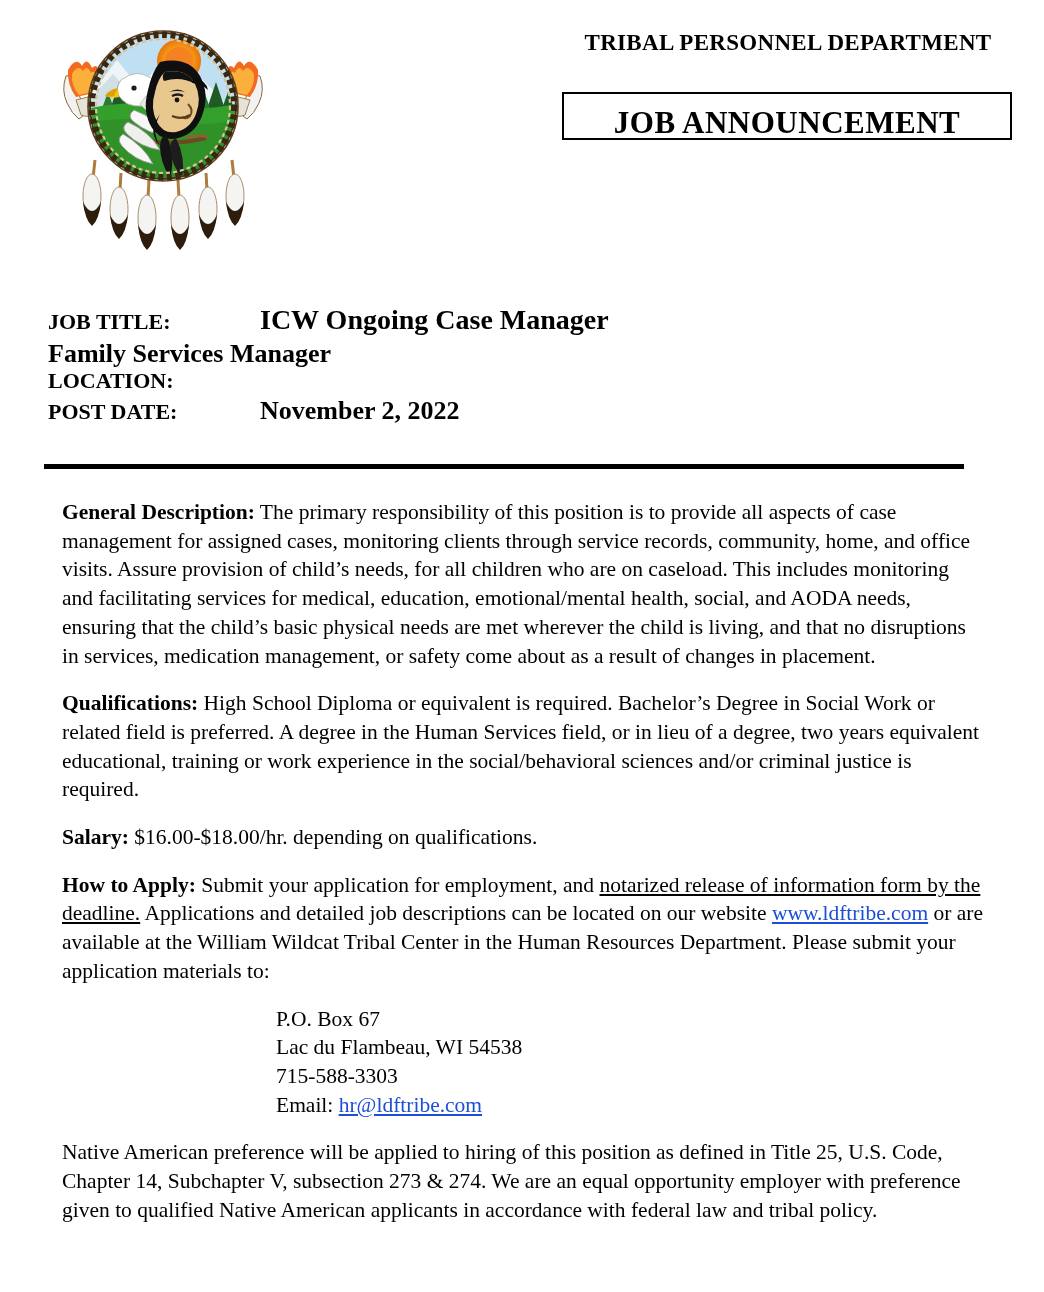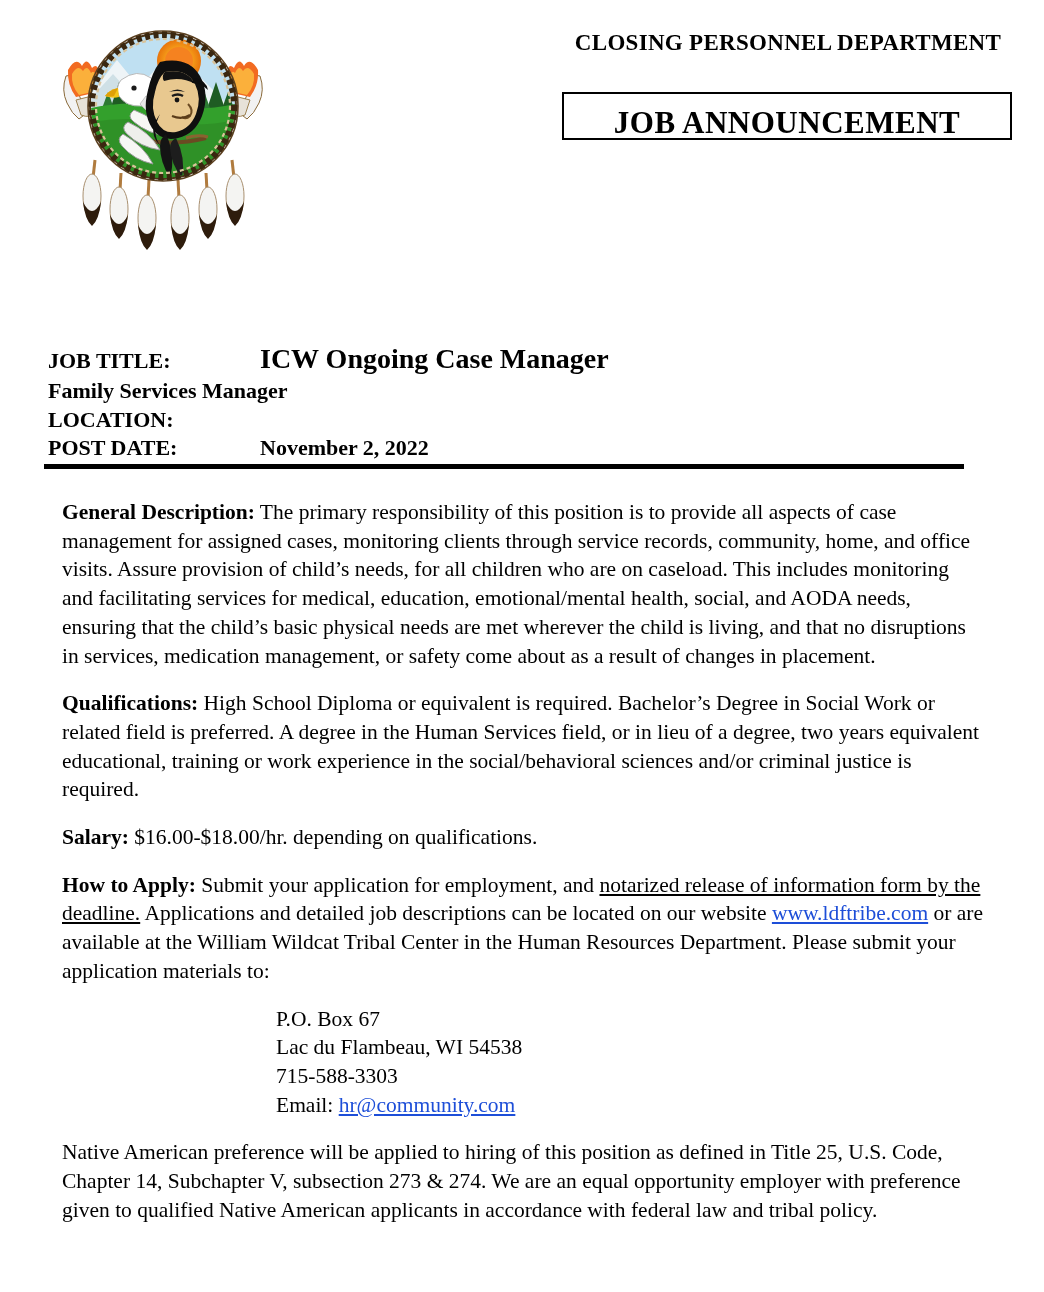--- a/index.html
+++ b/index.html
@@ -75,23 +75,23 @@
     height: 28.5px;
   }
   .meta-label {
     width: 212px;
     flex: 0 0 212px;
     font-weight: bold;
     font-size: 22px;
   }
   .meta-value {
     font-weight: bold;
-    font-size: 22px;
-  }
-  .meta-row.title-row { height: 33px; margin-top: 39px; }
+    font-size: 26px;
+  }
+  .meta-row.title-row { height: 33px; }
   .meta-row.title-row .meta-value {
     font-size: 28px;
     line-height: 1;
   }
 
   
   .rule {
     position: absolute;
     left: 44px;
     top: 464px;
@@ -247,21 +247,21 @@
         <path d="M118 116 q10 22 4 44 q-10 -16 -10 -32 q0 -8 6 -12z" fill="#141414"></path>
         <path d="M128 120 q10 20 6 40 q-11 -14 -12 -30 q0 -7 6 -10z" fill="#1d1d1d"></path>
       </g>
 
       <circle cx="115" cy="88" r="71.5" fill="none" stroke="#3a2710" stroke-width="7" stroke-dasharray="5 3.6"></circle>
       <circle cx="115" cy="88" r="67" fill="none" stroke="#d9c39a" stroke-width="2.2" stroke-dasharray="4 3"></circle>
       <circle cx="115" cy="88" r="75" fill="none" stroke="#5b4020" stroke-width="1.6"></circle>
     </svg>
   </div>
 
-  <div class="dept-line">CLOSING PERSONNEL DEPARTMENT</div>
+  <div class="dept-line">TRIBAL PERSONNEL DEPARTMENT</div>
 
   <div class="announce-box">
     <span class="announce-text">JOB ANNOUNCEMENT</span>
   </div>
 </div>
 
 <div class="meta">
   <div class="meta-row title-row">
     <span class="meta-label">JOB TITLE:</span>
     <span class="meta-value">ICW Ongoing Case Manager</span>
@@ -287,17 +287,17 @@
   <p class="para"><span class="lead">Qualifications:</span><span> High School Diploma or equivalent is required.  Bachelor’s Degree in Social Work or related field is preferred.  A degree in the Human Services field, or in lieu of a degree, two years equivalent educational, training or work experience in the social/behavioral sciences and/or criminal justice is required.</span></p>
 
   <p class="para salary"><span class="lead">Salary:</span><span>  $16.00-$18.00/hr. depending on qualifications.</span></p>
 
   <p class="para"><span class="lead">How to Apply:</span><span>  Submit your application for employment, and </span><span class="u">notarized release of information form by the deadline.</span><span>  Applications and detailed job descriptions can be located on our website </span><a class="link" href="#">www.ldftribe.com</a><span> or are available at the William Wildcat Tribal Center in the Human Resources Department.  Please submit your application materials to:</span></p>
 
   <div class="addr">
     <div>P.O. Box 67</div>
     <div>Lac du Flambeau, WI 54538</div>
     <div>715-588-3303</div>
-    <div><span>Email:  </span><a class="link" href="#">hr@community.com</a></div>
+    <div><span>Email:  </span><a class="link" href="#">hr@ldftribe.com</a></div>
   </div>
 
   <p class="para last">Native American preference will be applied to hiring of this position as defined in Title 25, U.S. Code, Chapter 14, Subchapter V, subsection 273 &amp; 274. We are an equal opportunity employer with preference given to qualified Native American applicants in accordance with federal law and tribal policy.</p>
 </div>
 
 </body></html>

